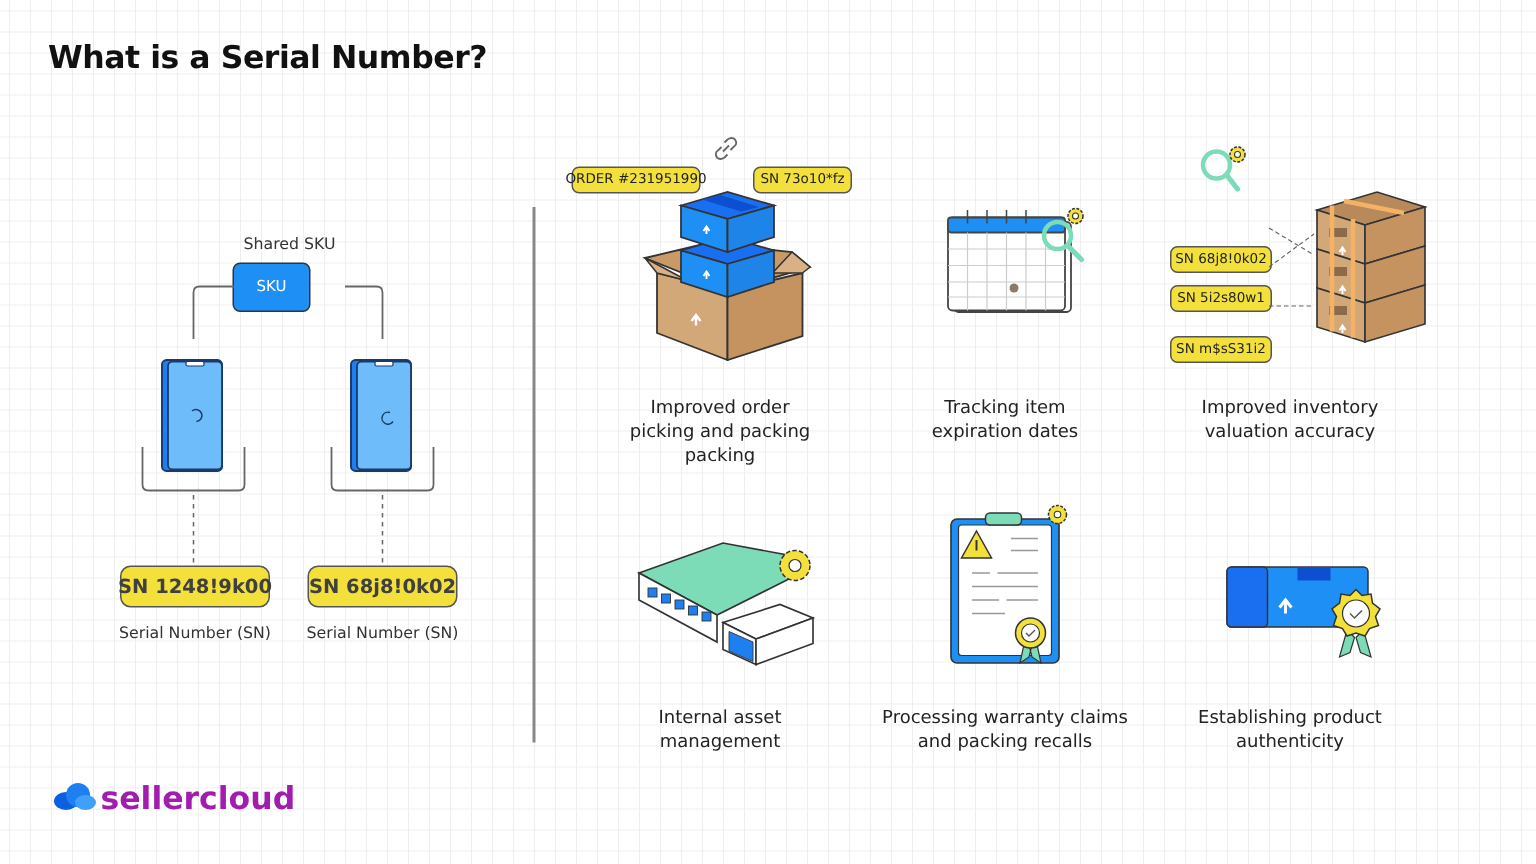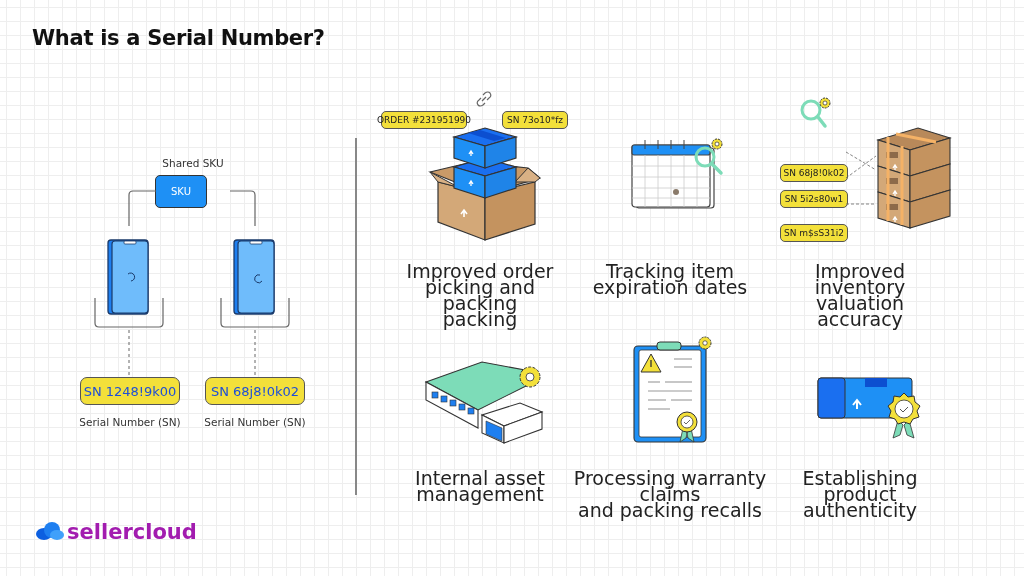--- a/index.html
+++ b/index.html
@@ -8,23 +8,23 @@
     background-image:
       linear-gradient(to right, #eeeeee 1px, transparent 1px),
       linear-gradient(to bottom, #eeeeee 1px, transparent 1px);
     background-size:14px 14px;
     background-position:6px 7px;
     font-family:"DejaVu Sans","Liberation Sans",sans-serif;color:#111;}
   .abs{position:absolute;}
   .title{left:32px;top:26px;font-size:21px;font-weight:bold;letter-spacing:-0.3px;color:#111;}
   .tag{background:#f3e03a;border:1.3px solid #555;border-radius:5px;font-size:9px;color:#222;
     display:flex;align-items:center;justify-content:center;white-space:nowrap;margin-top:20px;}
-  .tag-lg{background:#f3e03a;border:1.3px solid #555;border-radius:7px;font-size:13px;color:#1d4ed8;
-    display:flex;align-items:center;justify-content:center;white-space:nowrap;}
-  .caption{font-size:19px;color:#222;text-align:center;line-height:16px;}
+  .tag-lg{background:#f3e03a;border:1.3px solid #555;border-radius:7px;font-size:13px;color:#404040;
+    display:flex;align-items:center;justify-content:center;white-space:nowrap;font-weight:bold;}
+  .caption{font-size:12px;color:#222;text-align:center;line-height:16px;}
   .small-label{font-size:10.5px;color:#333;text-align:center;white-space:nowrap;}
   .divider{left:355px;top:138px;width:2px;height:357px;background:#888;}
   .sku{left:155px;top:175px;width:50px;height:31px;background:#1e90f5;border:1.3px solid #333;border-radius:5px;
     color:#fff;font-size:10px;display:flex;align-items:center;justify-content:center;}
   .logo-text{left:67px;top:520px;font-size:21px;font-weight:bold;color:#a21caf;}
 </style>
 </head>
 <body>
 
 <div class="abs title">What is a Serial Number?</div>

